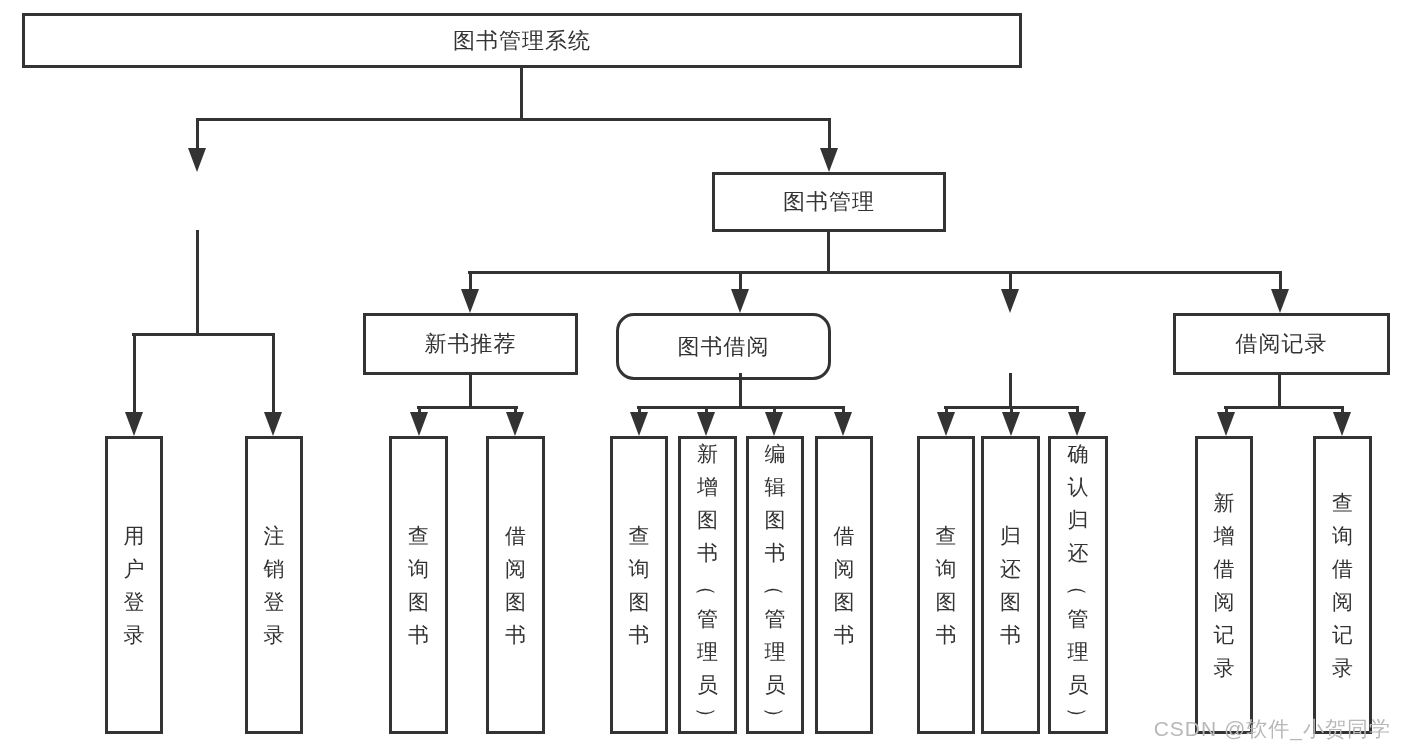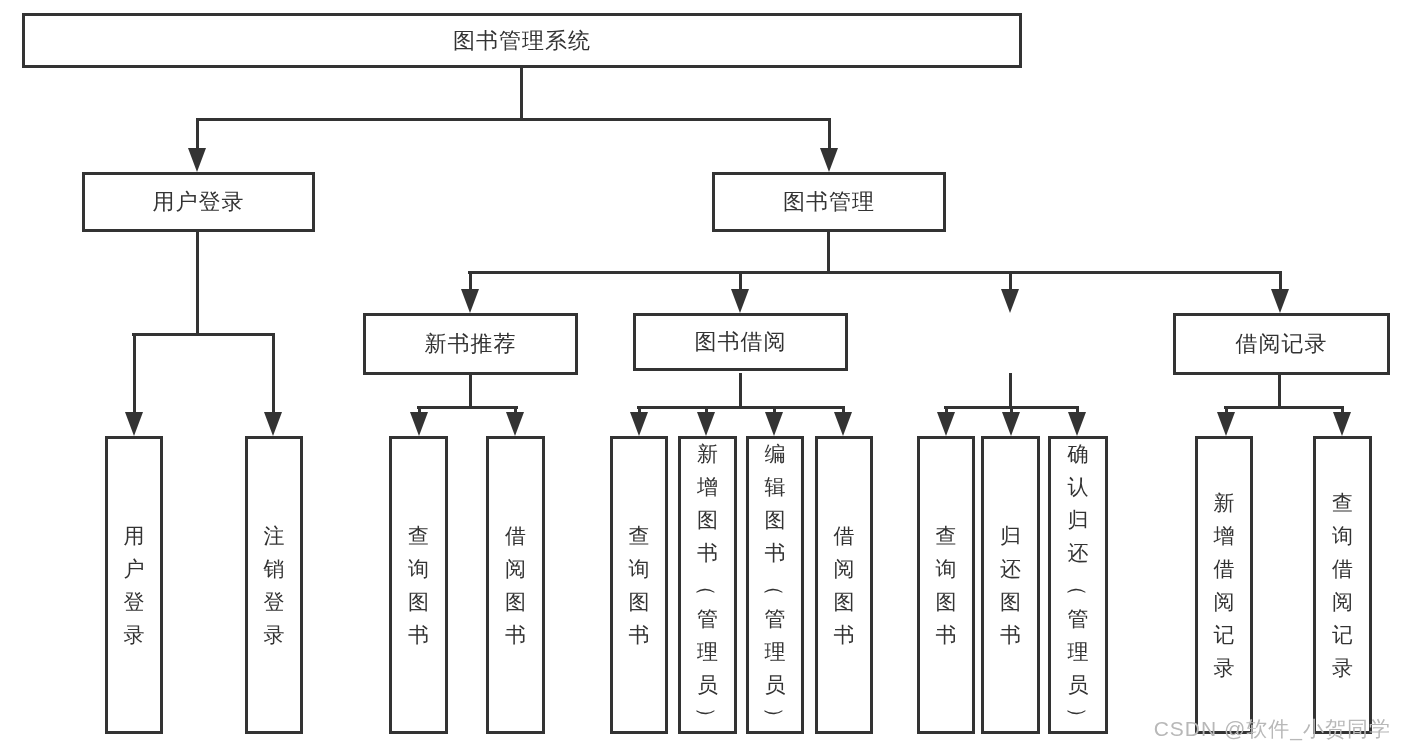--- a/index.html
+++ b/index.html
@@ -37,23 +37,20 @@
     <span>图书管理系统</span>
   </div>
 
   <div class="vl" style="left:520px;top:66px;height:54px;"></div>
   <div class="hl" style="left:196px;top:118px;width:635px;"></div>
   <div class="vl" style="left:196px;top:118px;height:32px;"></div>
   <div class="tri" style="left:188px;top:148px;"></div>
   <div class="vl" style="left:828px;top:118px;height:32px;"></div>
   <div class="tri" style="left:820px;top:148px;"></div>
 
-  <div class="box hbox" style="left:82px;top:172px;width:233px;height:60px;">
-    <span>用户登录</span>
-  </div>
   <div class="box hbox" style="left:712px;top:172px;width:234px;height:60px;">
     <span>图书管理</span>
   </div>
 
   <div class="vl" style="left:196px;top:230px;height:106px;"></div>
   <div class="hl" style="left:132px;top:333px;width:143px;"></div>
   <div class="vl" style="left:133px;top:335px;height:79px;"></div>
   <div class="tri" style="left:125px;top:412px;"></div>
   <div class="vl" style="left:272px;top:335px;height:79px;"></div>
   <div class="tri" style="left:264px;top:412px;"></div>
@@ -65,21 +62,21 @@
   <div class="vl" style="left:739px;top:271px;height:20px;"></div>
   <div class="tri" style="left:731px;top:289px;"></div>
   <div class="vl" style="left:1009px;top:271px;height:20px;"></div>
   <div class="tri" style="left:1001px;top:289px;"></div>
   <div class="vl" style="left:1279px;top:271px;height:20px;"></div>
   <div class="tri" style="left:1271px;top:289px;"></div>
 
   <div class="box hbox" style="left:363px;top:313px;width:215px;height:62px;font-family:Liberation Serif, serif;">
     <span>新书推荐</span>
   </div>
-  <div class="box hbox" style="left:633px;top:313px;width:215px;height:58px;">
+  <div class="box hbox" style="left:616px;top:313px;width:215px;height:67px;border-radius:18px;">
     <span>图书借阅</span>
   </div>
   <div class="box hbox" style="left:1173px;top:313px;width:217px;height:62px;">
     <span>借阅记录</span>
   </div>
 
   <div class="vl" style="left:469px;top:373px;height:35px;"></div>
   <div class="hl" style="left:417px;top:406px;width:101px;"></div>
   <div class="vl" style="left:418px;top:406px;height:8px;"></div>
   <div class="tri" style="left:410px;top:412px;"></div>

